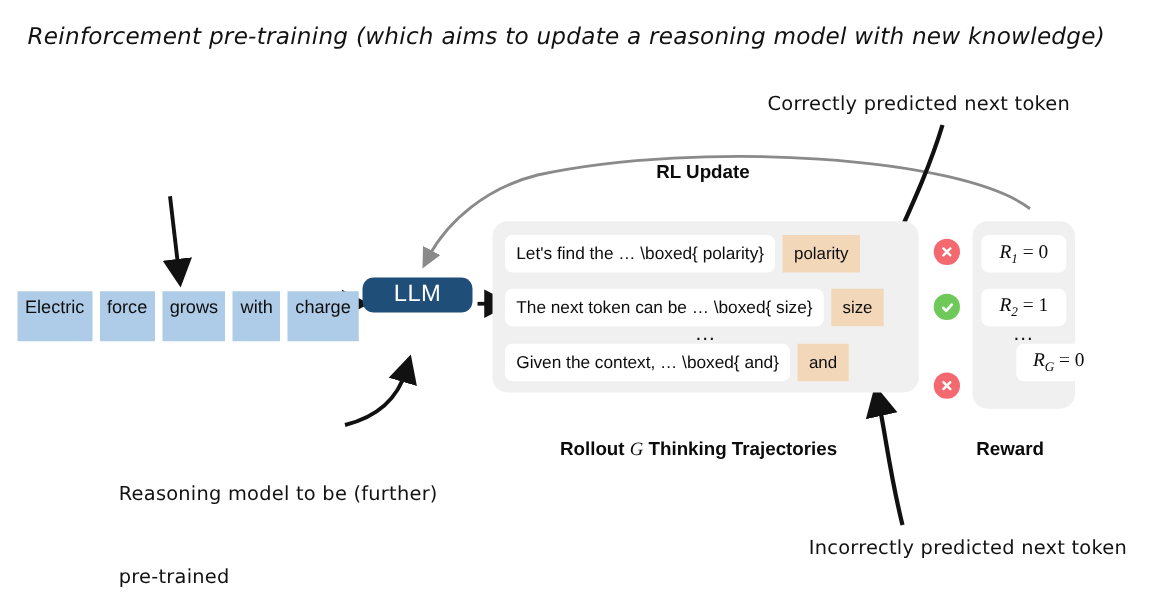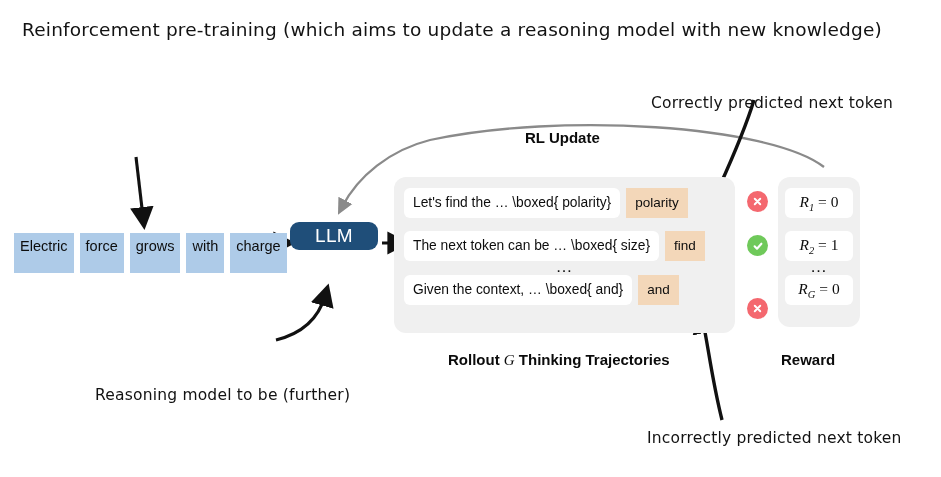--- a/index.html
+++ b/index.html
@@ -23,26 +23,27 @@
     white-space: pre;
   }
   .abs { position: absolute; }
 
   
   #title {
     left: 22px;
     top: 17px;
     font-size: 18.5px;
     line-height: 26px;
+    font-style: italic;
   }
 
   
   .annot { font-size: 15.5px; line-height: 22px; }
   #annot-input   { left: 44px;  top: 130px; }
-  #annot-correct { left: 651px; top: 72px; margin-top: 20px; }
+  #annot-correct { left: 614px; top: 72px; }
   #annot-reason  { left: 95px;  top: 340px; }
   #annot-wrong   { left: 647px; top: 427px; }
 
   
   #token-strip {
     left: 14px;
     top: 233px;
     display: flex;
     align-items: center;
     gap: 6px;
@@ -70,21 +71,21 @@
     color: #ffffff;
     font-size: 19px;
     letter-spacing: 0.3px;
   }
 
   
   #rollout-panel {
     left: 394px;
     top: 177px;
     width: 341px;
-    height: 156px;
+    height: 137px;
     background: #f0f0f0;
     border-radius: 12px;
   }
   .traj-row {
     position: absolute;
     left: 10px;
     display: flex;
     align-items: stretch;
     gap: 6px;
   }
@@ -160,21 +161,21 @@
     width: 68px;
     height: 30px;
     background: #ffffff;
     border-radius: 6px;
     display: flex;
     align-items: center;
     justify-content: center;
   }
   #reward-cell-0 { top: 11px; }
   #reward-cell-1 { top: 54px; }
-  #reward-cell-2 { top: 98px; }
+  #reward-cell-2 { top: 98px; margin-left: 28px; }
   .math {
     font-family: "Liberation Serif", "DejaVu Serif", serif;
     font-style: italic;
     font-size: 15.5px;
     color: #0d0d0d;
     white-space: nowrap;
   }
   .math sub {
     font-size: 10.5px;
     font-style: italic;
@@ -260,20 +261,21 @@
     </g>
   </svg>
 
   <div class="abs hand" id="title">Reinforcement pre-training (which aims to update a reasoning model with new knowledge)</div>
 
 
   <div class="abs hand annot" id="annot-correct">Correctly predicted next token</div>
 
   <div class="abs hand annot" id="annot-reason">
     <div>Reasoning model to be (further)</div>
+    <div>pre-trained</div>
   </div>
 
   <div class="abs hand annot" id="annot-wrong">Incorrectly predicted next token</div>
 
   <div class="abs" id="token-strip">
     <span class="token-chip">Electric</span>
     <span class="token-chip">force</span>
     <span class="token-chip">grows</span>
     <span class="token-chip">with</span>
     <span class="token-chip">charge</span>
@@ -285,21 +287,21 @@
 
   <div class="abs" id="rollout-panel">
 
     <div class="traj-row" id="traj-row-0">
       <span class="traj-text">Let's find the … \boxed{ polarity}</span>
       <span class="traj-token">polarity</span>
     </div>
 
     <div id="traj-row-1">
       <span class="traj-text">The next token can be … \boxed{ size}</span>
-      <span class="traj-token">find</span>
+      <span class="traj-token">size</span>
     </div>
 
     <div id="rollout-ellipsis">…</div>
 
     <div class="traj-row" id="traj-row-2">
       <span class="traj-text">Given the context, … \boxed{ and}</span>
       <span class="traj-token">and</span>
     </div>
   </div>
 

